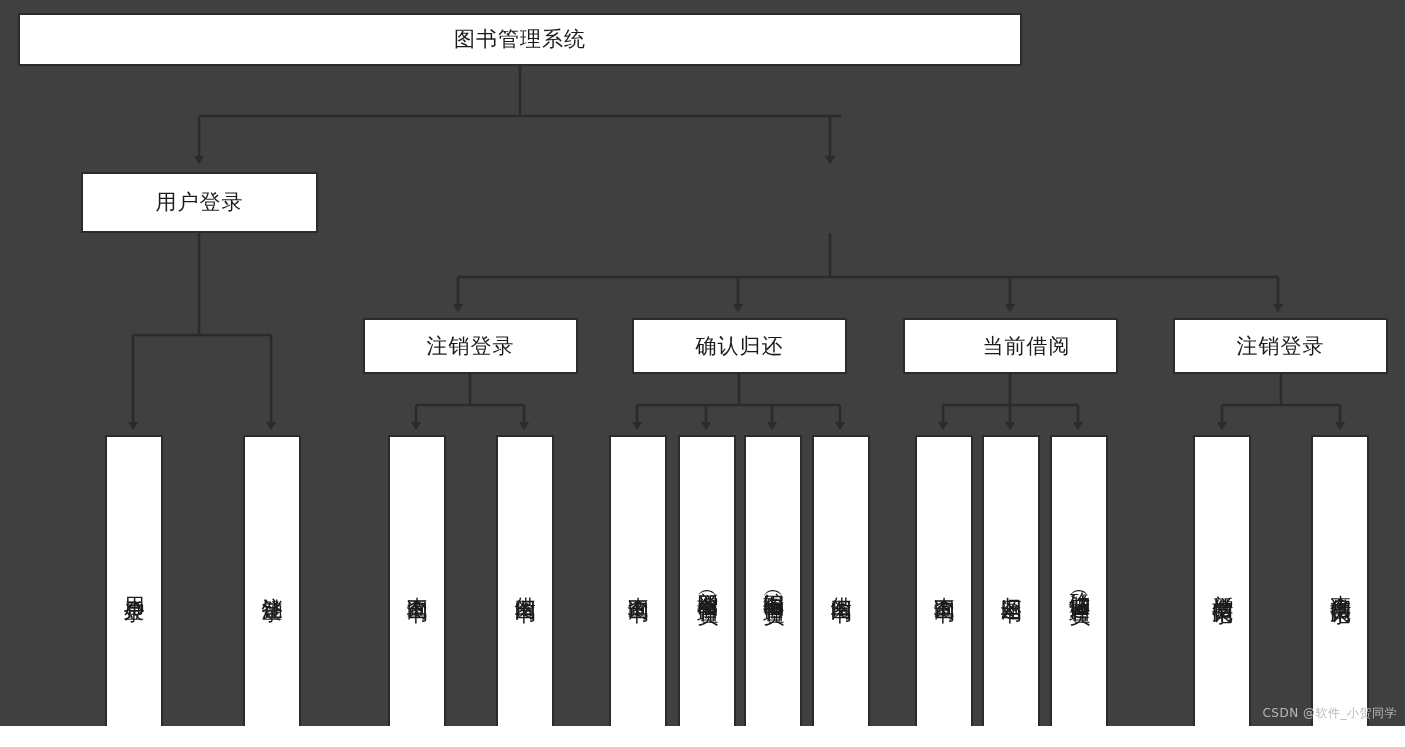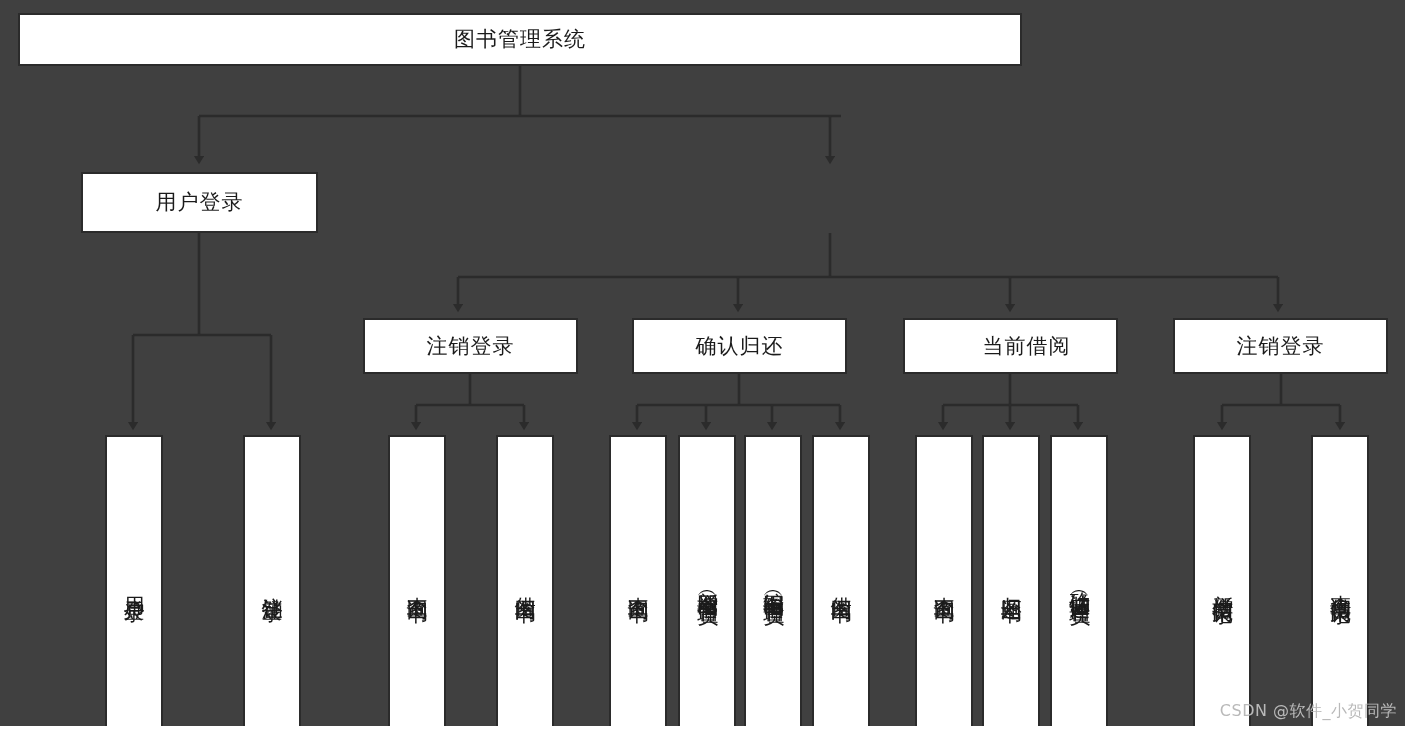--- a/index.html
+++ b/index.html
@@ -53,21 +53,21 @@
     white-space:nowrap;
     color:#1b1b1b;
   }
   .node.leaf.tall .lbl{
     line-height:1.4;
   }
   #watermark{
     position:absolute;
     right:8px;
     bottom:4px;
-    font-size:16px;
+    font-size:12px;
     color:#b9b9b9;
     letter-spacing:0.5px;
     white-space:nowrap;
   }
 </style>
 </head>
 <body>
 
 <div id="canvas">
 

